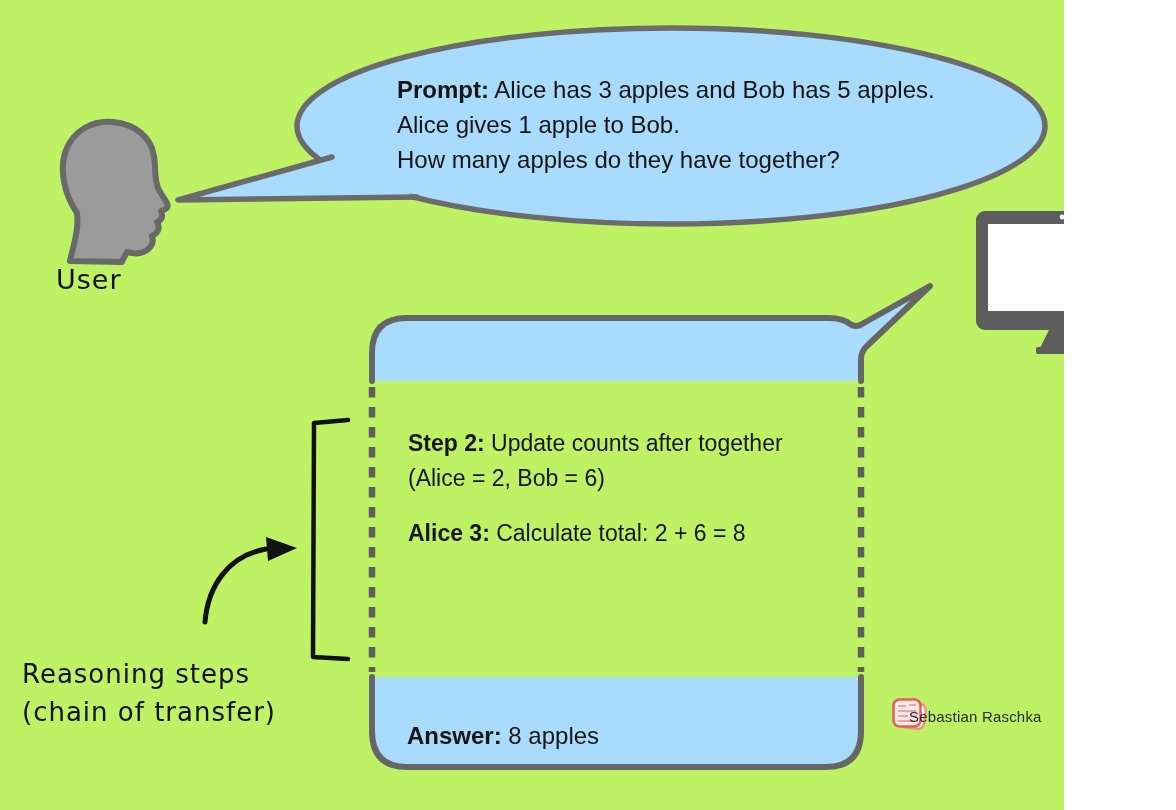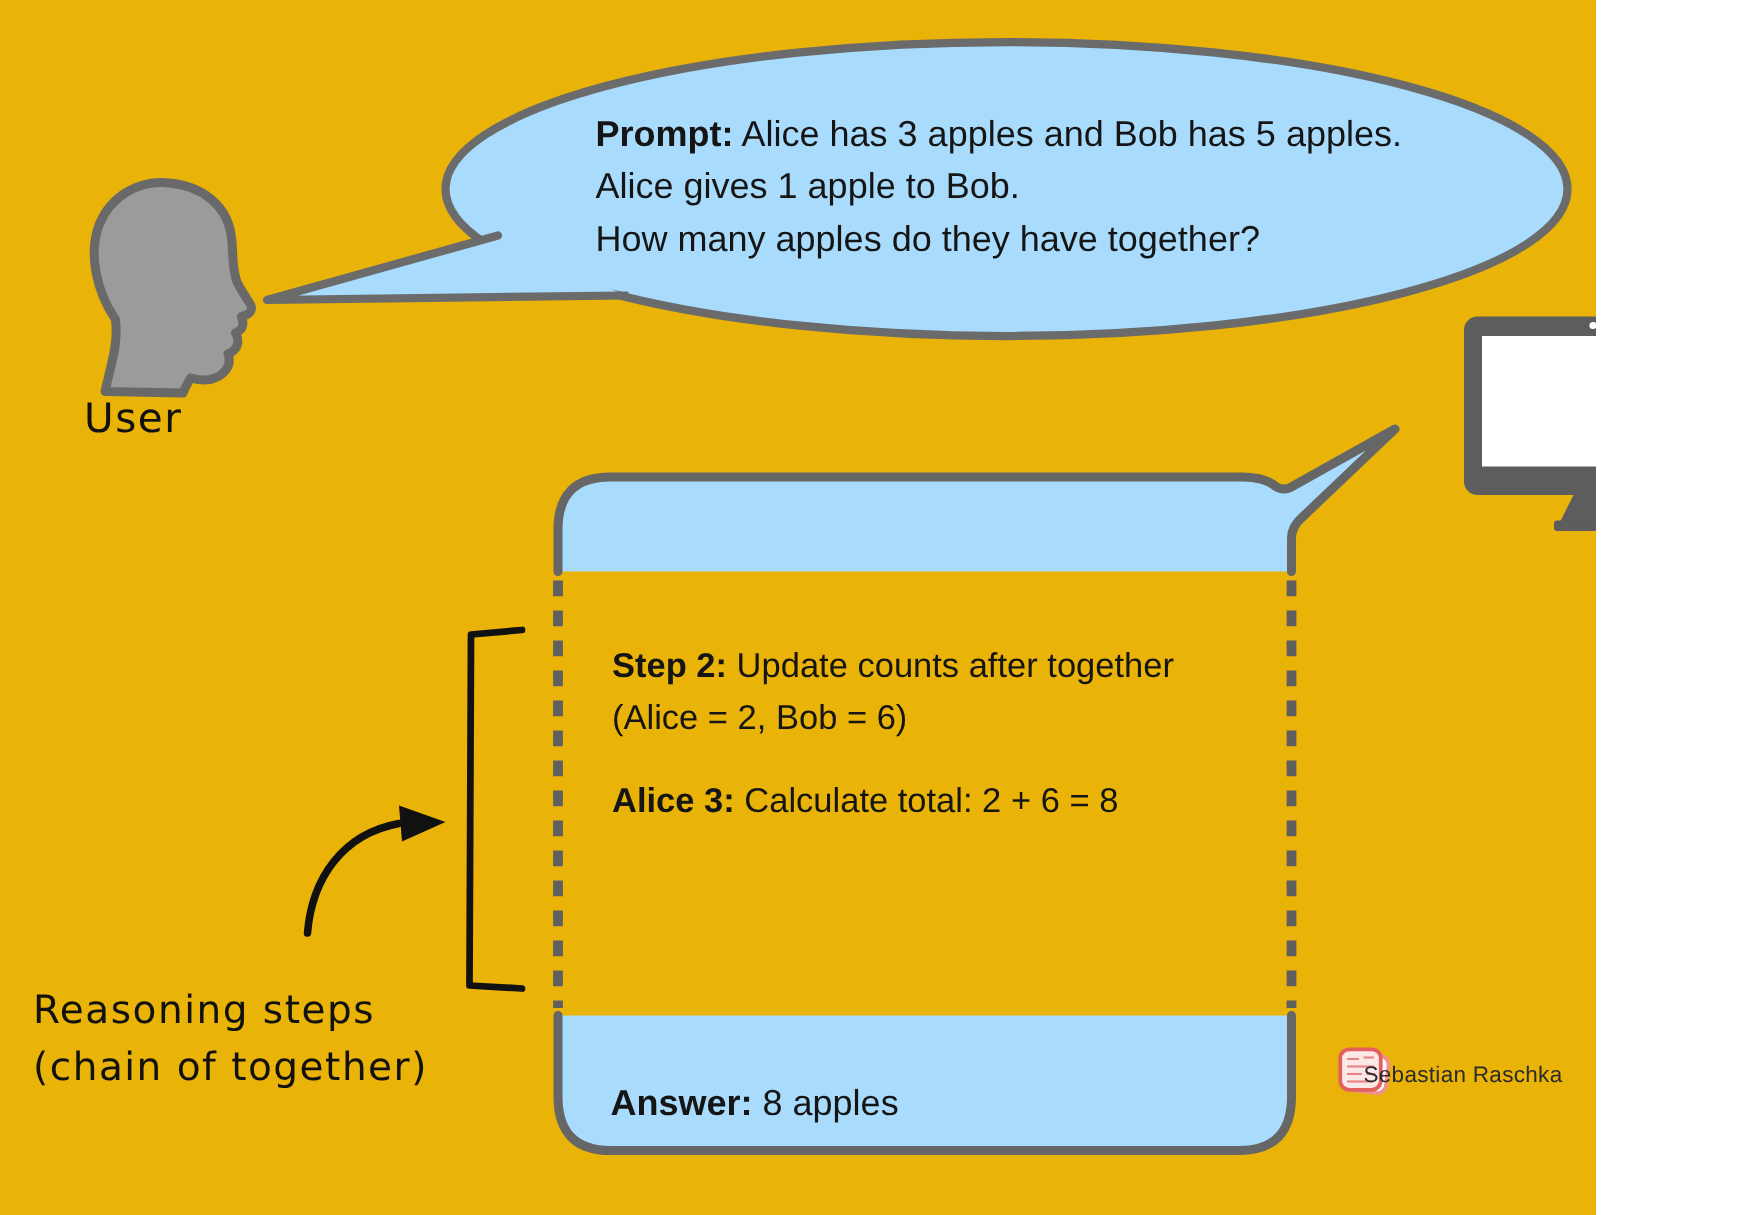--- a/index.html
+++ b/index.html
@@ -1,17 +1,17 @@
 <!DOCTYPE html>
 <html><head>
 <meta charset="utf-8">
 <style>
   html,body{margin:0;padding:0;background:#fff;}
   .canvas{
-    position:relative;width:1064px;height:810px;background:#eab308;overflow:hidden;
+    position:relative;width:1064px;height:810px;background:#bef264;overflow:hidden;
     font-family:"Liberation Sans",sans-serif;color:#151515;
   }
   .layer{position:absolute;left:0;top:0;width:1176px;height:810px;}
   .txt{position:absolute;white-space:nowrap;}
   b{font-weight:700;}
 
   .prompt-text{left:397px;top:72px;font-size:24px;line-height:35px;}
   .steps{left:408px;top:426px;font-size:23px;line-height:35px;}
   .step{margin-bottom:20px;}
   .step .detail:empty{display:none;}
@@ -103,18 +103,18 @@
     <div class="step">
       <div class="line"><b>Alice 3:</b><span> Calculate total: 2 + 6 = 8</span></div>
 
     </div>
   </div>
 
   <div class="txt answer"><b>Answer:</b><span> 8 apples</span></div>
 
   <div class="txt hand reasoning-label">
     <div>Reasoning steps</div>
-    <div>(chain of together)</div>
+    <div>(chain of transfer)</div>
   </div>
 
   <div class="txt watermark-name">Sebastian Raschka</div>
 
 </div>
 
 </body></html>

